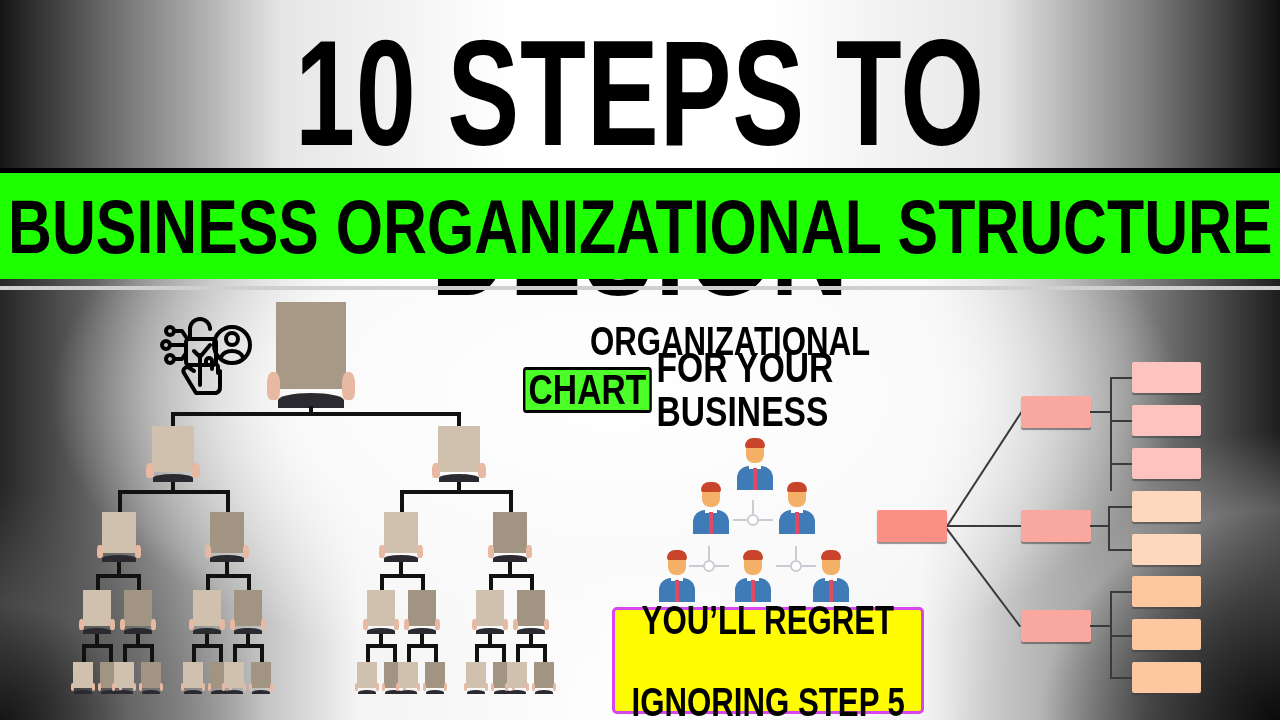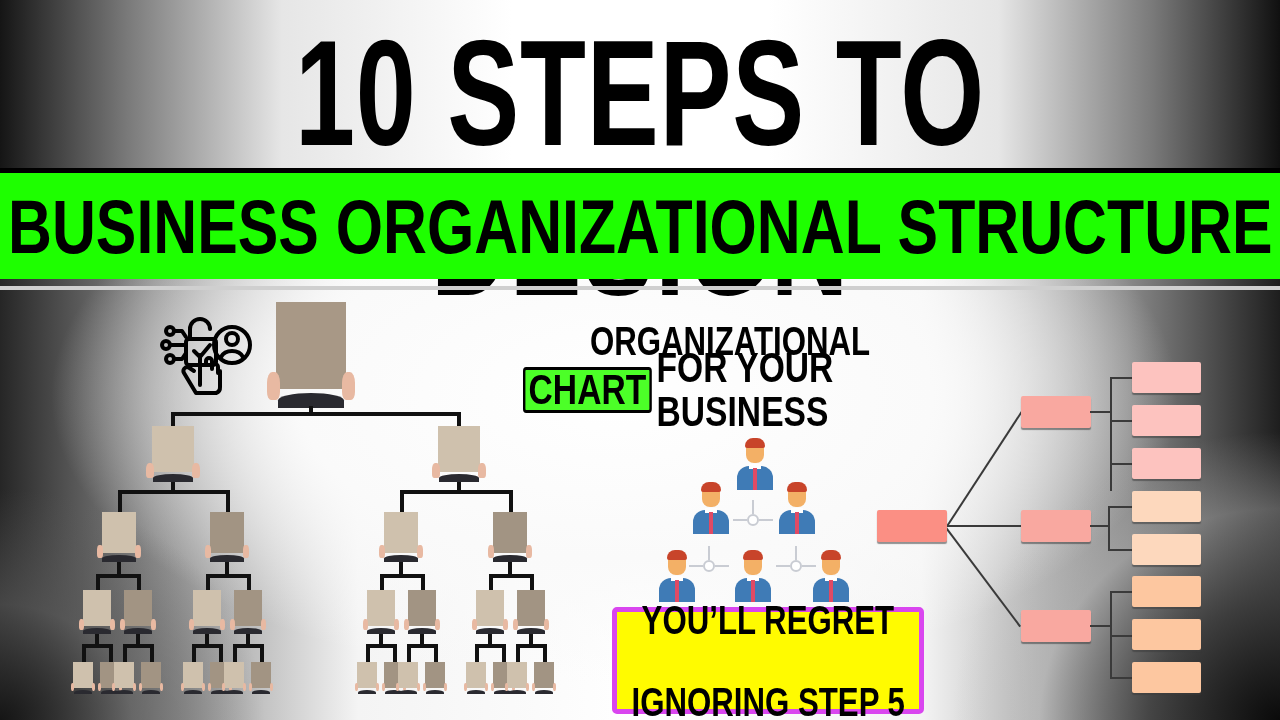--- a/index.html
+++ b/index.html
@@ -81,21 +81,21 @@
   .person .face { position: absolute; left: 11px; top: 5px; width: 18px; height: 20px; background: #f3b066; border-radius: 4px 4px 8px 8px; }
   .person .body { position: absolute; left: 2px; top: 28px; width: 36px; height: 24px; background: #3f7bb6; border-radius: 12px 12px 0 0; }
   .person .collar { position: absolute; left: 14px; top: 26px; width: 12px; height: 5px; background: #fff; }
   .person .tie { position: absolute; left: 18px; top: 30px; width: 4px; height: 22px; background: #e04a64; }
   .node-ring { position: absolute; width: 12px; height: 12px; border: 2px solid #c9ccd3; border-radius: 50%; background: #fff; }
   .node-line { position: absolute; background: #c9ccd3; }
 
   
   .badge {
     position: absolute; left: 612px; top: 607px; width: 312px; height: 107px;
-    background: #fffb00; border: 5px solid #d946ef; border-radius: 5px;
+    background: #fffb00; border: 3px solid #d946ef; border-radius: 5px;
     display: flex; flex-direction: column; align-items: center; justify-content: center; gap: 40px;
   }
   .badge span {
     font-weight: 700; font-size: 40px; line-height: 42px; color: #000; white-space: nowrap;
     transform: scaleX(0.78);
   }
 
   
   .box { position: absolute; border-radius: 2px; box-shadow: 0 2px 1px rgba(60,60,60,0.55); }
   .rline { position: absolute; background: #3a3a3a; }

